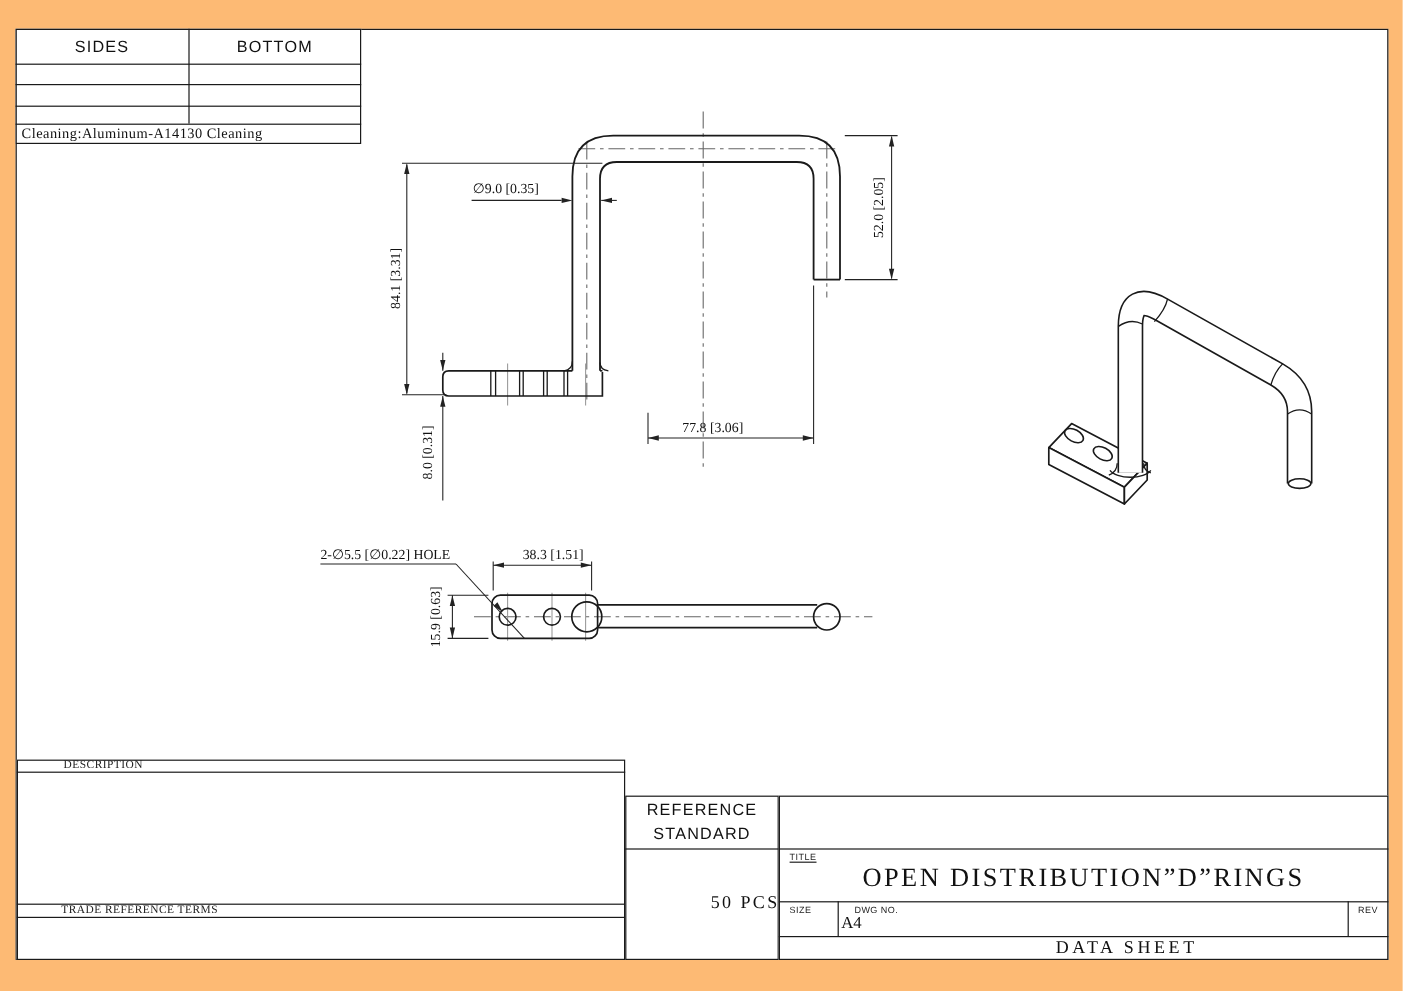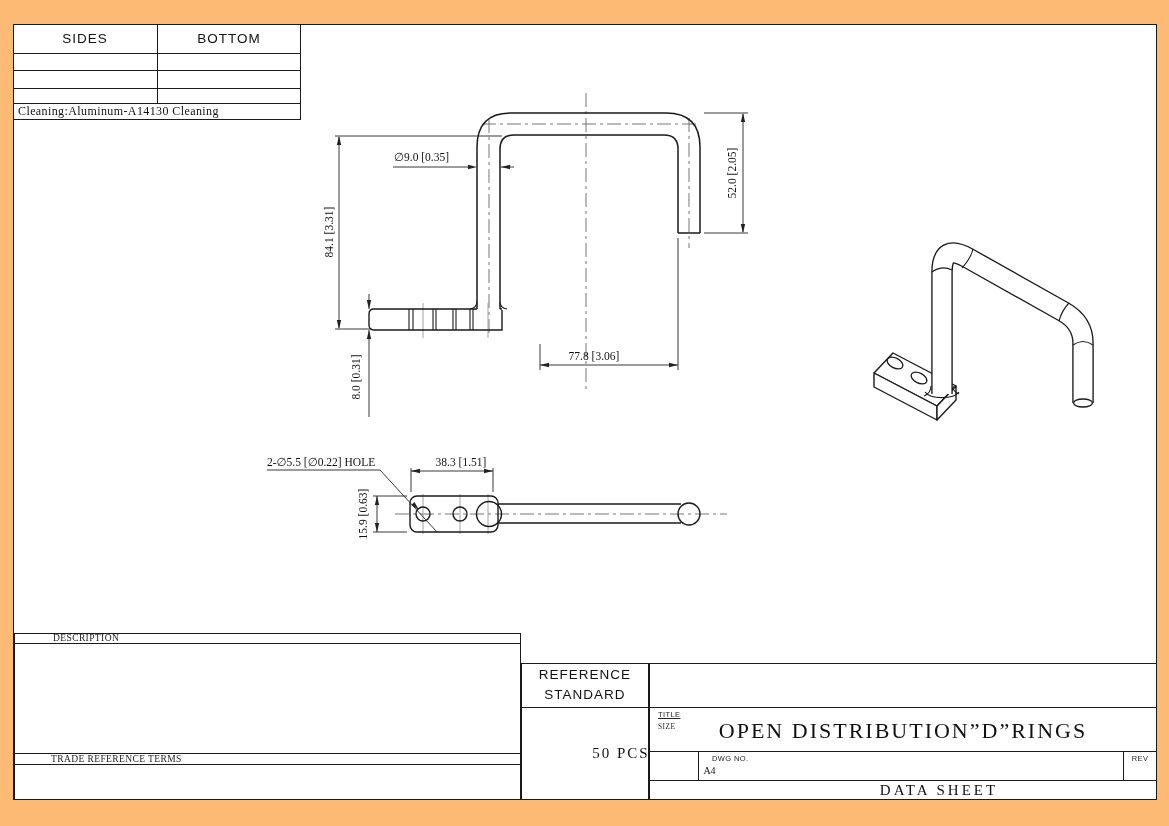--- a/index.html
+++ b/index.html
@@ -75,24 +75,24 @@
     <div class="cell lbl-tiny" style="left:649px;top:710px;width:60px;height:9px;justify-content:flex-start;padding-left:9px;text-decoration:underline;">
       <span>TITLE</span>
     </div>
     <div class="cell big-title" style="left:649px;top:710px;width:508px;height:41px;">
       <span>OPEN DISTRIBUTION”D”RINGS</span>
     </div>
     <div class="line" style="left:649px;top:751px;width:508px;height:1.3px;"></div>
 
     <div class="line" style="left:698px;top:751px;width:1.2px;height:29px;"></div>
     <div class="line" style="left:1123px;top:751px;width:1.2px;height:29px;"></div>
-    <div class="cell lbl-tiny" style="left:649px;top:722px;width:49px;height:9px;justify-content:flex-start;padding-left:9px;font-family:Liberation Serif, serif;">
+    <div class="cell lbl-tiny" style="left:649px;top:754px;width:49px;height:9px;justify-content:flex-start;padding-left:9px;">
       <span>SIZE</span>
     </div>
-    <div class="cell serif" style="left:649px;top:760px;width:49px;height:20px;font-size:10px;">
+    <div class="cell serif" style="left:649px;top:760px;width:49px;height:20px;font-size:14px;">
       <span>A4</span>
     </div>
     <div class="cell lbl-tiny" style="left:698px;top:754px;width:100px;height:9px;justify-content:flex-start;padding-left:14px;">
       <span>DWG NO.</span>
     </div>
     <div class="cell lbl-tiny" style="left:1123px;top:754px;width:34px;height:9px;">
       <span>REV</span>
     </div>
     <div class="line" style="left:649px;top:780px;width:508px;height:1.3px;"></div>
 

